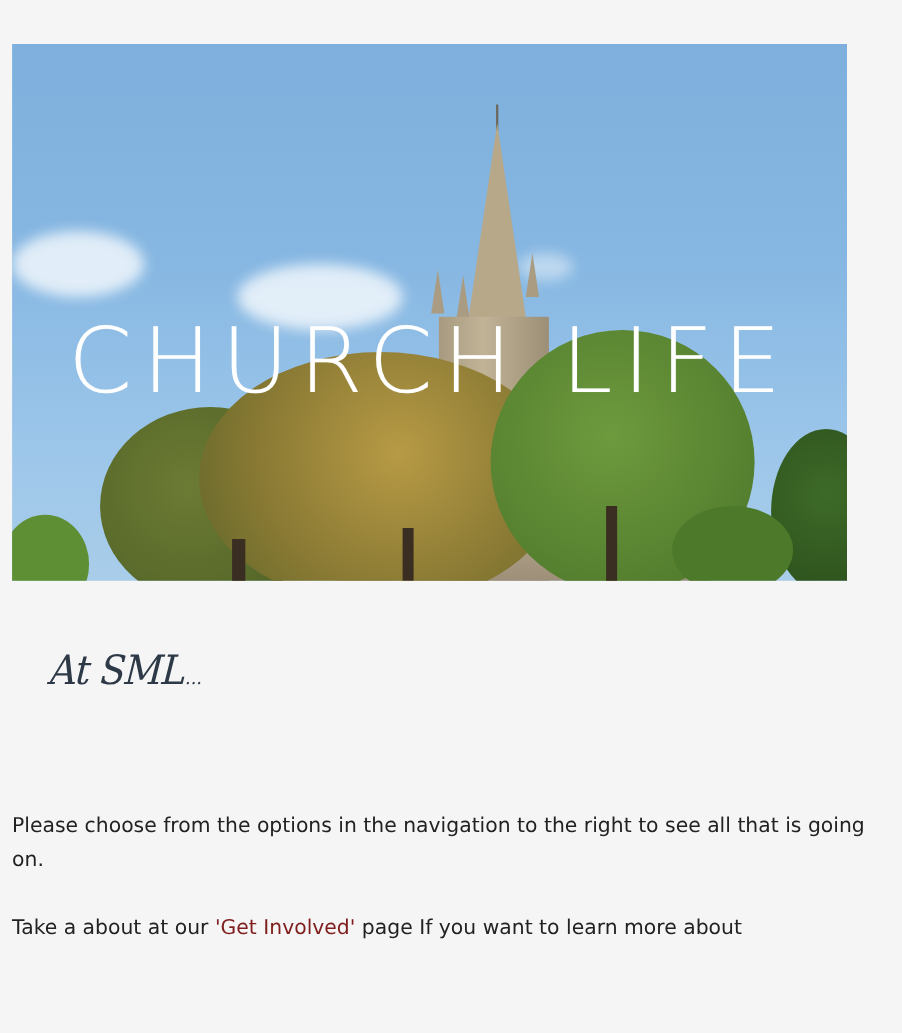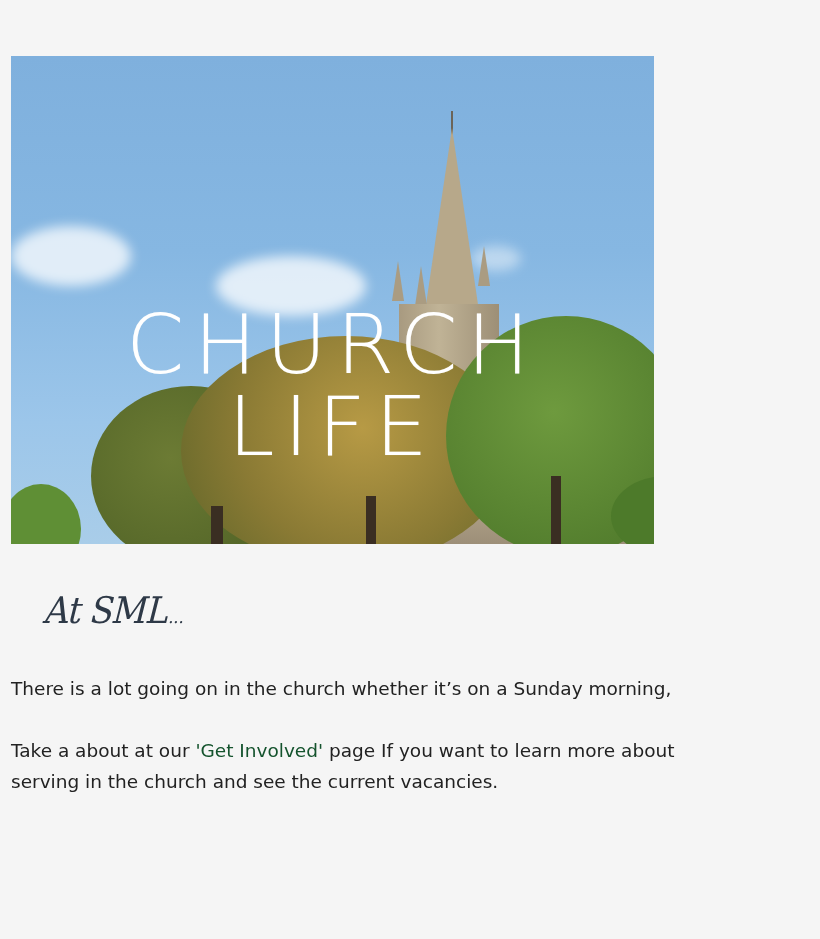--- a/index.html
+++ b/index.html
@@ -4,24 +4,23 @@
 <style>
   html, body { margin: 0; padding: 0; }
   body {
     width: 820px; height: 939px; overflow: hidden;
     background: #f5f5f5;
     font-family: "DejaVu Sans", sans-serif;
     color: #222222;
     position: relative;
   }
   .banner {
-    position: absolute; left: 11px; top: 40px; width: 643px; height: 488px;
+    position: absolute; left: 11px; top: 40px; width: 759px; height: 488px;
     overflow: hidden;
     background: linear-gradient(180deg, #7fb0dd 0%, #86b7e2 40%, #9cc6ea 75%, #a9cde9 100%);
-    margin-top: 16px;
   }
   .cloud { position: absolute; border-radius: 50%; background: rgba(255,255,255,0.75); filter: blur(6px); }
   .spire {
     position: absolute; left: 413px; top: 72px; width: 0; height: 0;
     border-left: 28px solid transparent; border-right: 28px solid transparent;
     border-bottom: 190px solid #b7a88a;
   }
   .spire-rod { position: absolute; left: 440px; top: 55px; width: 2px; height: 24px; background: #6b6458; }
   .tower {
     position: absolute; left: 388px; top: 248px; width: 100px; height: 240px;
@@ -52,21 +51,21 @@
     font-style: italic; font-size: 34px; letter-spacing: -1px;
     color: #2e3947;
     transform: skewX(-4deg) scaleY(1.08);
   }
   .subheading .dots { font-size: 16px; letter-spacing: 0; }
   .content {
     position: absolute; left: 11px; top: 673px; width: 790px;
     font-size: 18.5px; line-height: 31px; color: #222222;
   }
   .content p { margin: 0 0 31px 0; }
-  .content a { color: #14532d; text-decoration: none; margin-top: 42px; }
+  .content a { color: #7f1d1d; text-decoration: none; margin-top: 42px; }
 </style>
 </head>
 <body>
 
 <div class="banner">
   <div class="cloud" style="left:0;top:170px;width:120px;height:60px;"></div>
   <div class="cloud" style="left:205px;top:200px;width:150px;height:60px;"></div>
   <div class="cloud" style="left:460px;top:190px;width:50px;height:25px;opacity:.6"></div>
 
   <div class="spire-rod"></div>
@@ -90,19 +89,19 @@
 
   <div class="banner-title">CHURCH LIFE</div>
 </div>
 
 <div class="subheading">
   <span>At SML</span><span class="dots">...</span>
 </div>
 
 <div class="content">
   <p>
-    <span>There is a lot going on in the church whether it’s on a Sunday morning,</span><br>
+    <br>
   </p>
+  <p>Please choose from the options in the navigation to the right to see all that is going on.</p>
   <p>
     <span>Take a about at our </span><a href="#">'Get Involved'</a><span> page If you want to learn more about</span><br>
-    <span>serving in the church and see the current vacancies.</span>
   </p>
 </div>
 
 </body></html>

